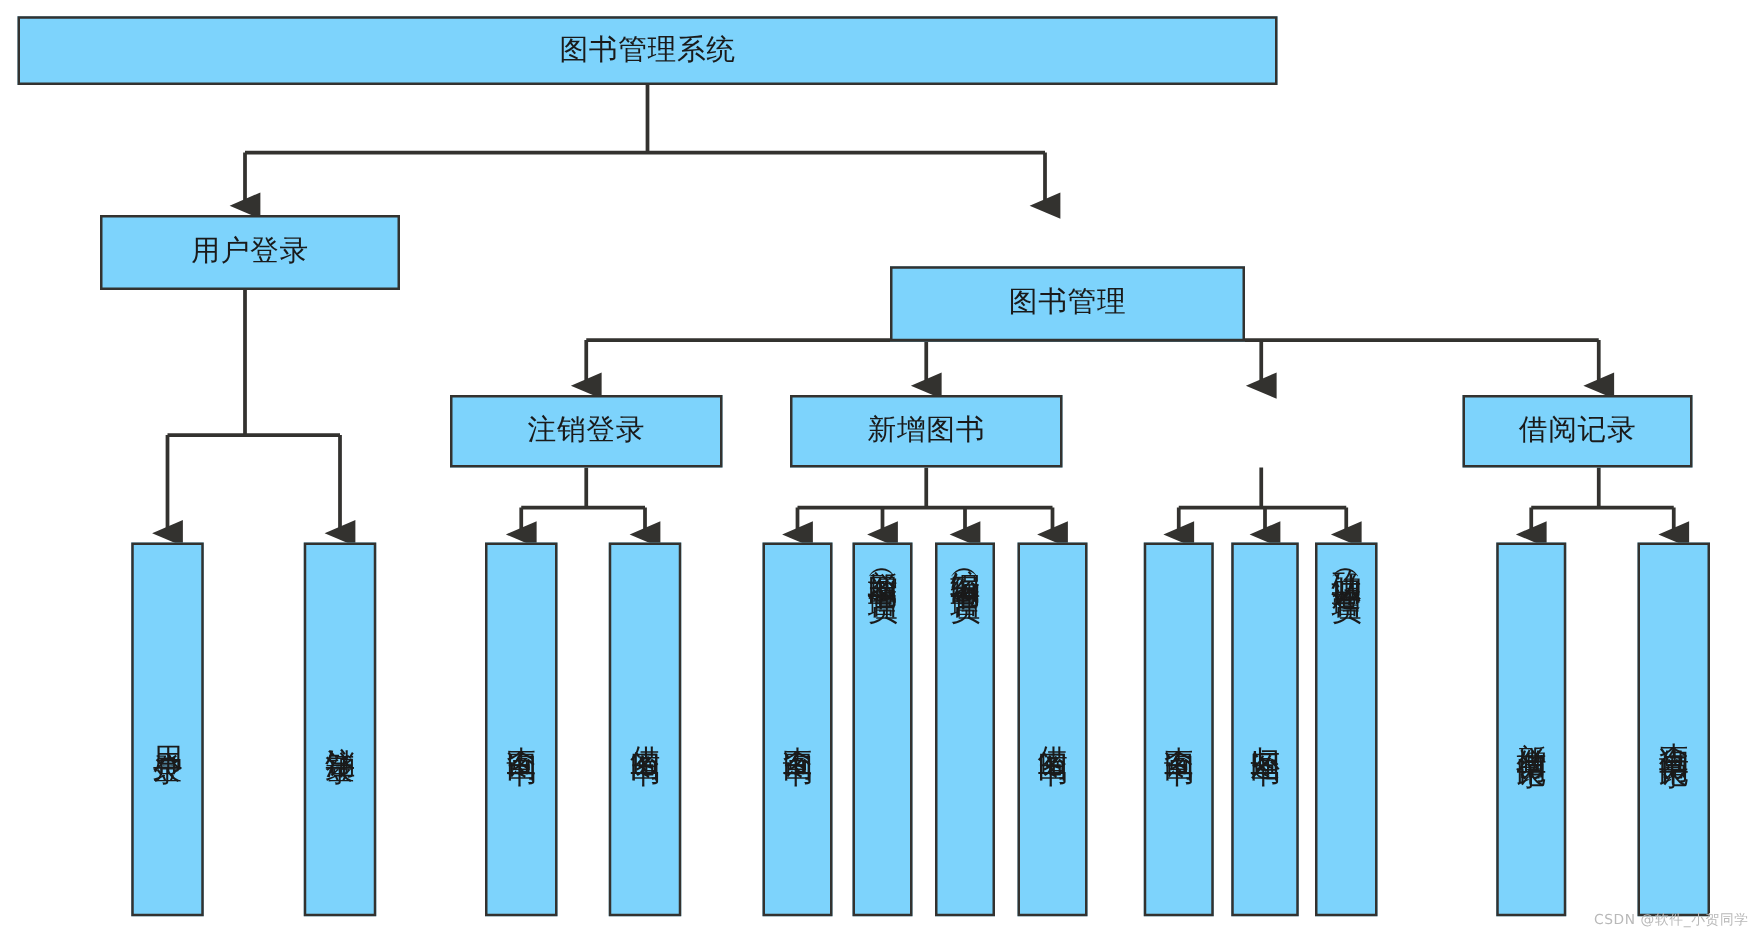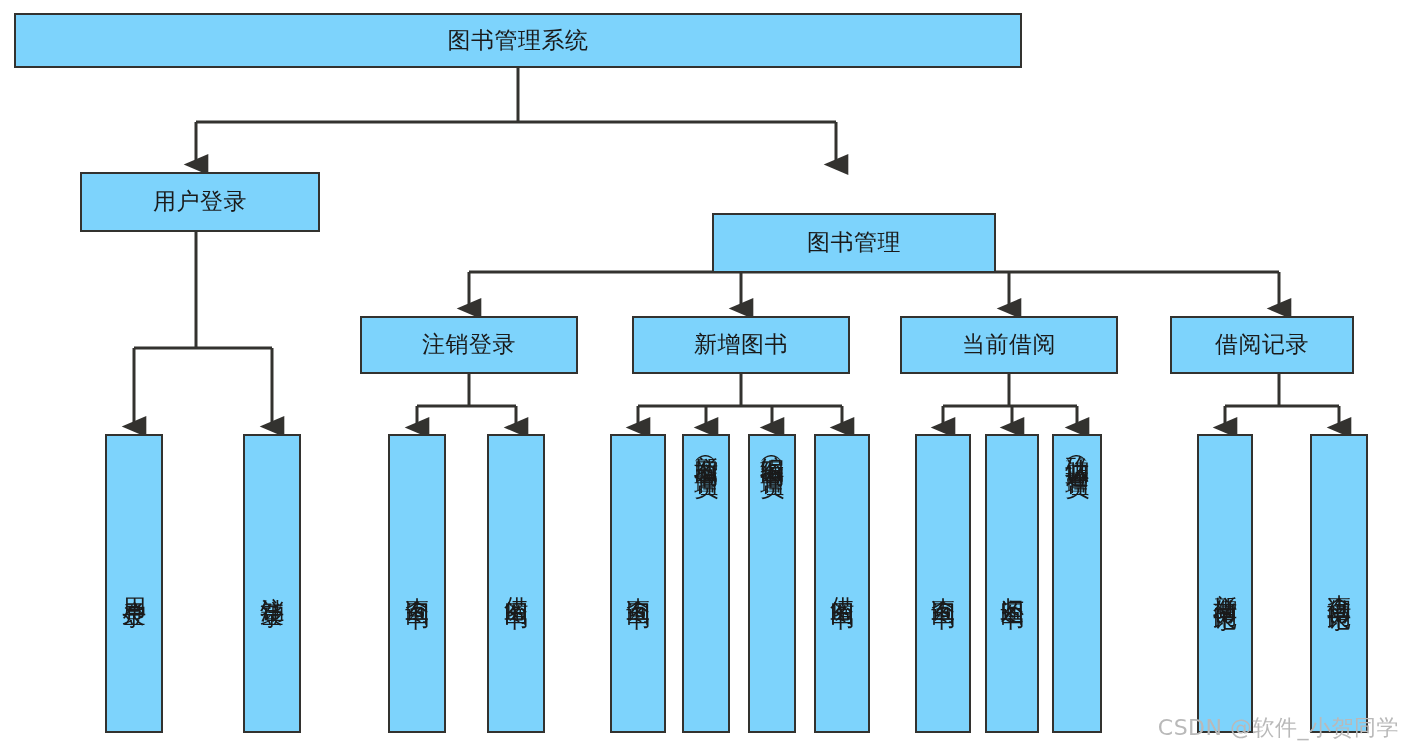--- a/index.html
+++ b/index.html
@@ -65,21 +65,21 @@
     letter-spacing: 3px;
     white-space: nowrap;
   }
   .node.vert.centered {
     align-items: center;
   }
   .watermark {
     position: absolute;
     right: 6px;
     bottom: 4px;
-    font-size: 22px;
+    font-size: 11px;
     color: #b9b9b9;
     letter-spacing: 0.5px;
     white-space: nowrap;
     font-family: "DejaVu Sans", "Liberation Sans", sans-serif;
   }
 </style>
 </head>
 <body>
 
 <div id="diagram-root">
@@ -145,23 +145,20 @@
   <div class="node horiz" style="left:712px; top:181px; width:284px; height:60px;margin-top:32px;">
     <span class="label">图书管理</span>
   </div>
 
   <div class="node horiz" style="left:360px; top:316px; width:218px; height:58px;">
     <span class="label">注销登录</span>
   </div>
   <div class="node horiz" style="left:632px; top:316px; width:218px; height:58px;">
     <span class="label">新增图书</span>
   </div>
-  <div class="node horiz" style="left:900px; top:316px; width:218px; height:58px;">
-    <span class="label">当前借阅</span>
-  </div>
   <div class="node horiz" style="left:1170px; top:316px; width:184px; height:58px;">
     <span class="label">借阅记录</span>
   </div>
 
   <div class="node vert centered" style="left:105px; top:434px; width:58px; height:299px;">
     <span class="label">用户登录</span>
   </div>
   <div class="node vert centered" style="left:243px; top:434px; width:58px; height:299px;">
     <span class="label">注销登录</span>
   </div>

